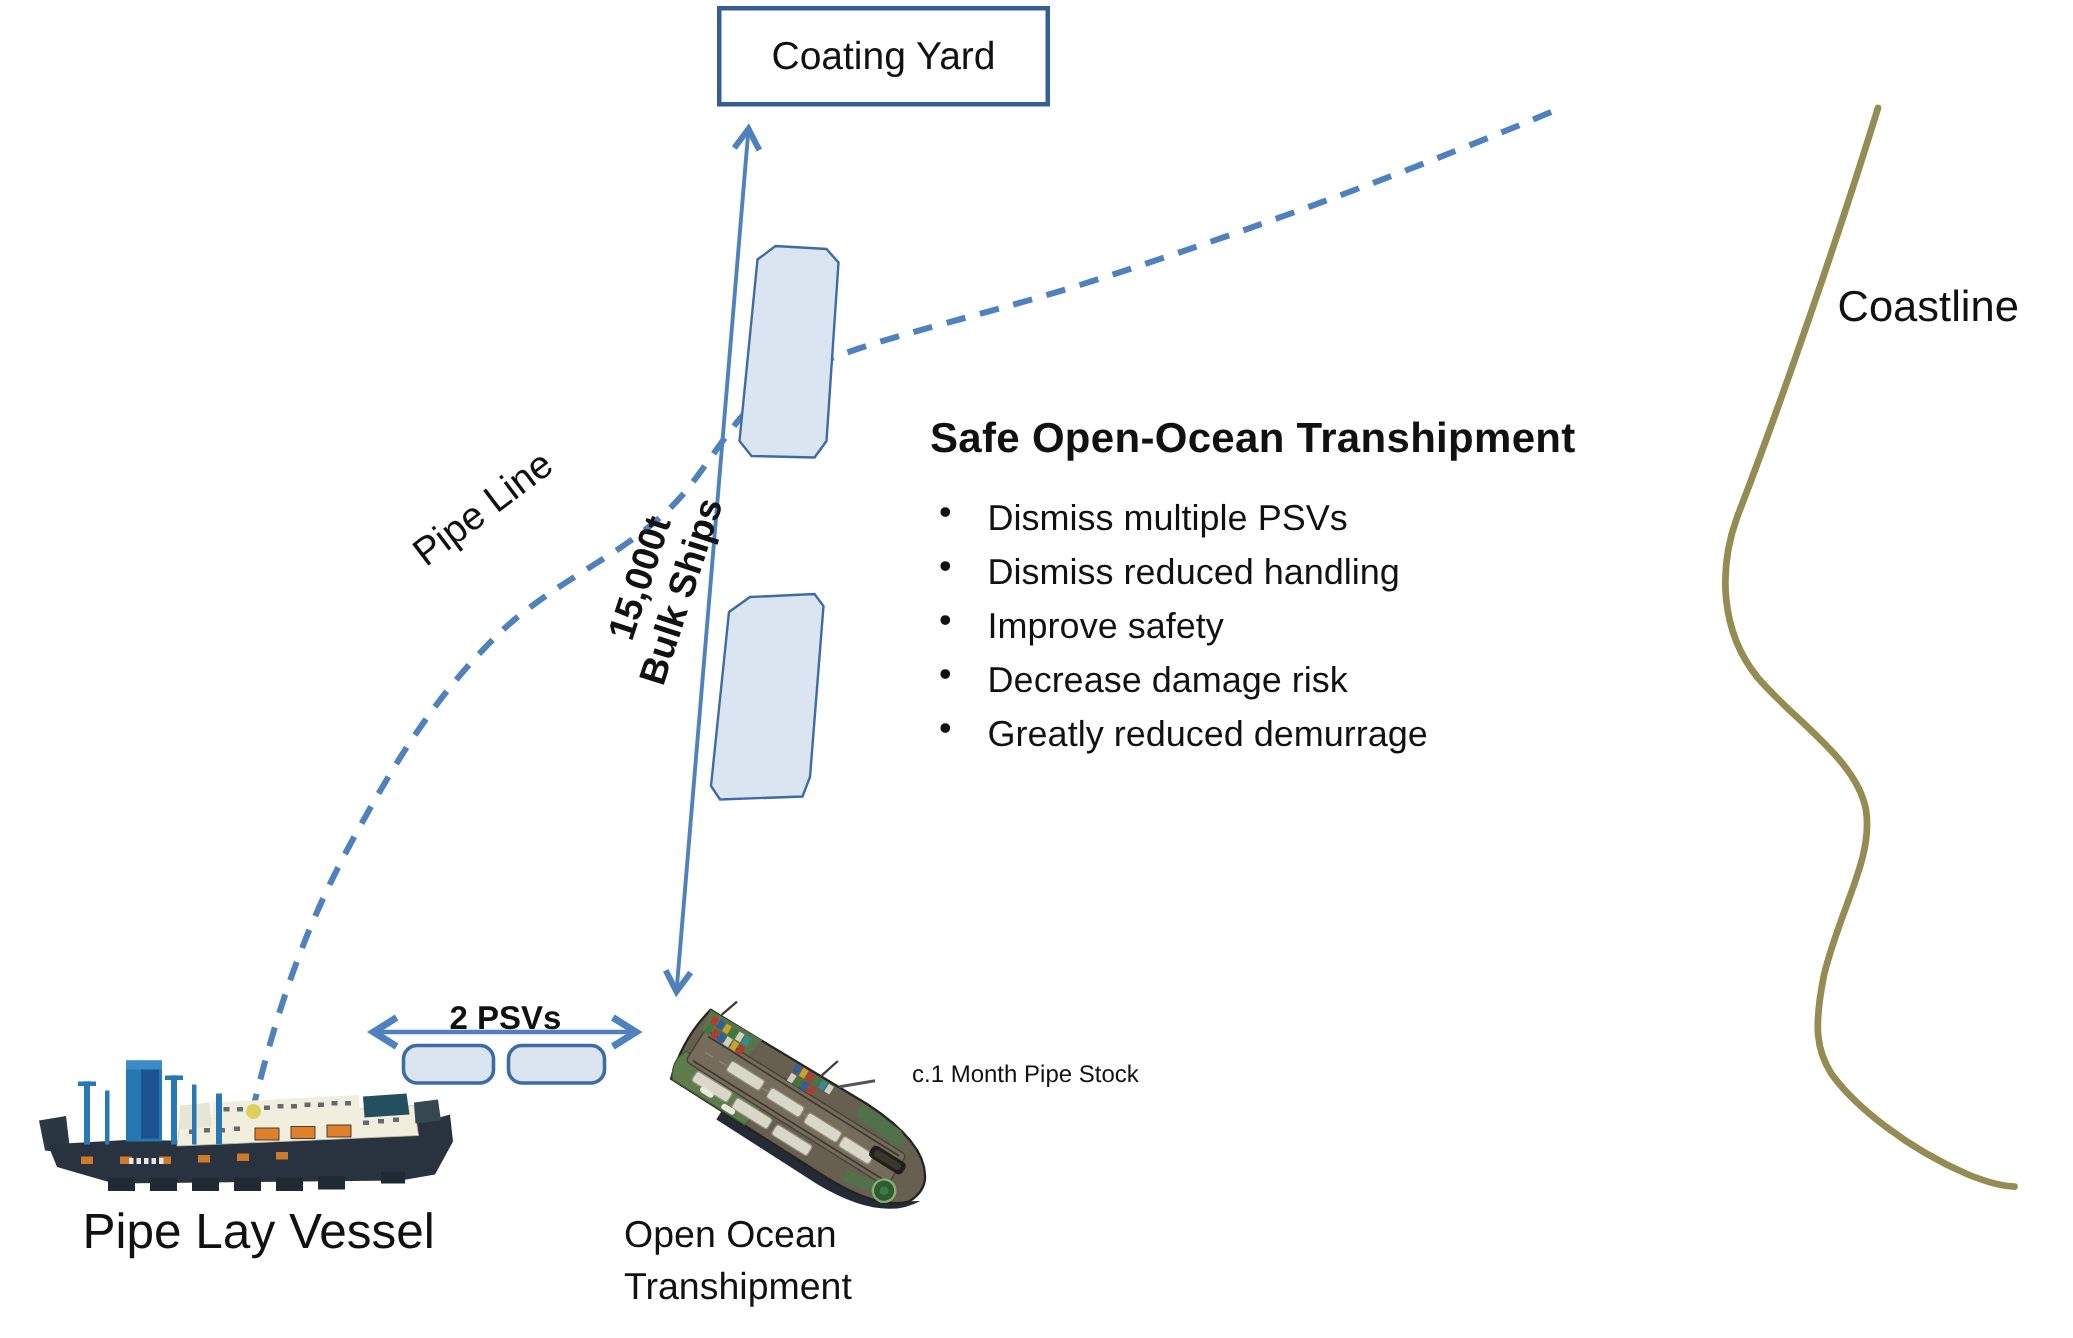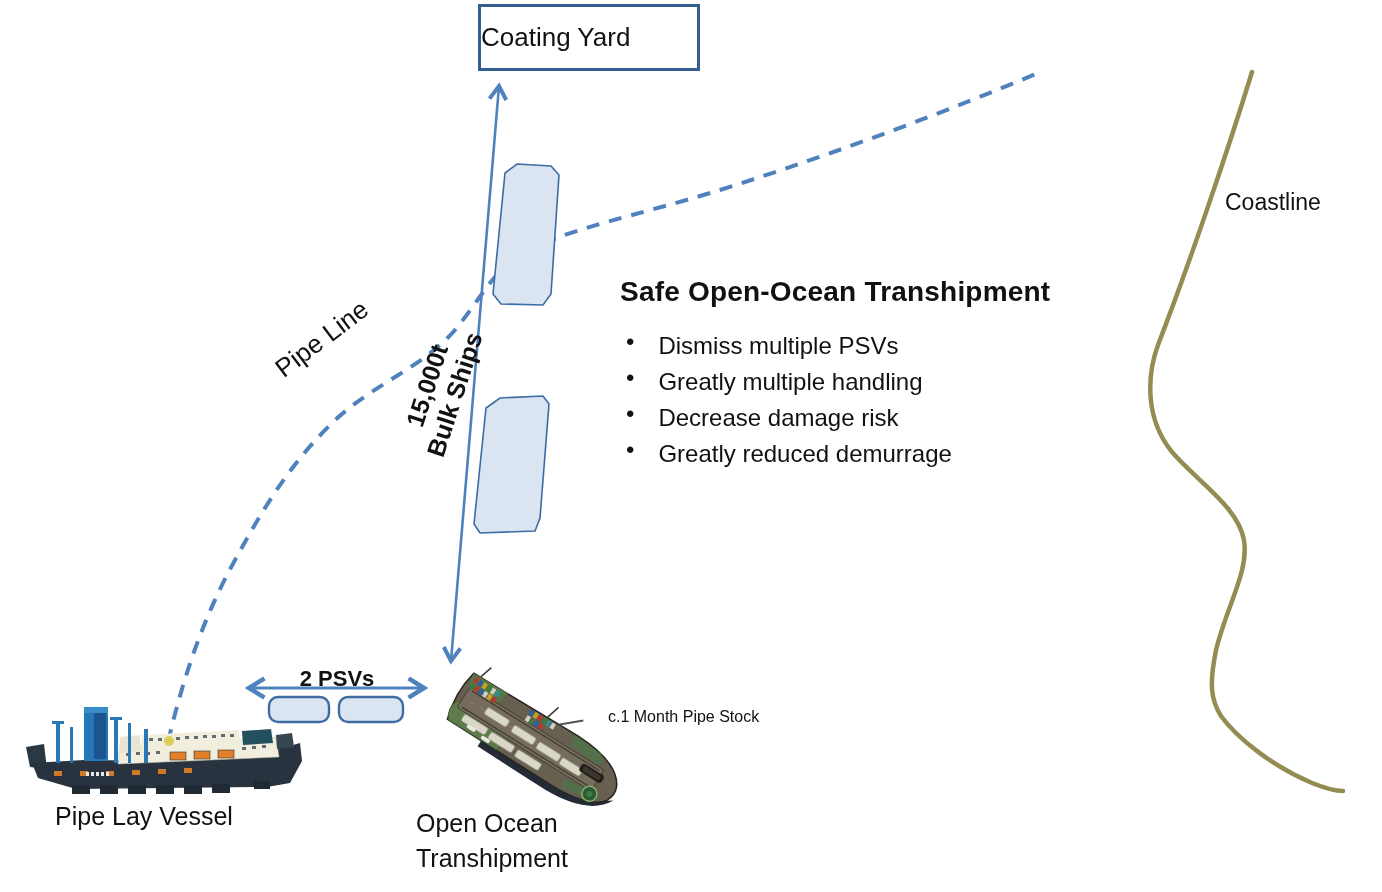--- a/index.html
+++ b/index.html
@@ -16,30 +16,30 @@
   .arrow-v{stroke-width:2.6;}
   .arrow-h{stroke-width:3;}
   .ah{stroke:var(--accent-blue,#4f81bd);fill:none;stroke-width:2.4;}
   .ship-shape{fill:var(--shape-fill-blue,#dbe5f1);stroke:var(--shape-stroke-blue,#3d6ca5);}
   .bulk{stroke-width:1.6;}
   .psv{stroke-width:2.4;}
   
   .coating-box{
     position:absolute;left:478px;top:4px;width:222px;height:67px;box-sizing:border-box;
     border:3px solid var(--box-border-blue,#365f91);background:#fff;
-    display:flex;align-items:center;justify-content:flex-start;font-size:26px;
+    display:flex;align-items:center;justify-content:center;font-size:26px;
   }
   
   .lbl-pipe-line{left:322px;top:339px;transform:translate(-50%,-50%) rotate(-37deg);font-size:26px;}
   .lbl-bulk{left:441px;top:390px;transform:translate(-50%,-50%) rotate(-72deg);
             font-size:25px;font-weight:bold;text-align:center;line-height:29px;}
-  .lbl-coastline{left:1225px;top:189px;font-size:23px;}
+  .lbl-coastline{left:1225px;top:189px;font-size:29px;}
   .lbl-2psvs{left:337px;top:679px;transform:translate(-50%,-50%);font-size:22px;font-weight:bold;}
   .lbl-stock{left:608px;top:708px;font-size:16px;}
-  .lbl-plv{left:55px;top:802px;font-size:25px;}
+  .lbl-plv{left:55px;top:802px;font-size:33px;}
   .lbl-oot{left:416px;top:806px;font-size:25px;line-height:35px;}
   .lbl-oot span{display:block;}
   
   .benefits{position:absolute;left:620px;top:276px;width:530px;}
   .benefits h2{margin:0 0 16px 0;font-size:28px;font-weight:bold;letter-spacing:.2px;}
   .benefits ul{list-style:none;margin:0;padding:0;}
   .benefits li{display:flex;align-items:flex-end;height:36px;font-size:24px;}
   .benefits li::before{content:"\2022";font-size:24px;margin:0 24px 0 6px;line-height:36px;}
 </style>
 </head>
@@ -234,21 +234,24 @@
     <span>Transhipment</span>
   </div>
 
   <div class="benefits">
     <h2>Safe Open-Ocean Transhipment</h2>
     <ul>
       <li>
           <span>Dismiss multiple PSVs</span>
         </li>
       <li>
-          <span>Greatly multiple handling</span>
+          <span>Dismiss reduced handling</span>
+        </li>
+      <li>
+          <span>Improve safety</span>
         </li>
       <li>
           <span>Decrease damage risk</span>
         </li>
       <li>
           <span>Greatly reduced demurrage</span>
         </li>
     </ul>
   </div>
 

